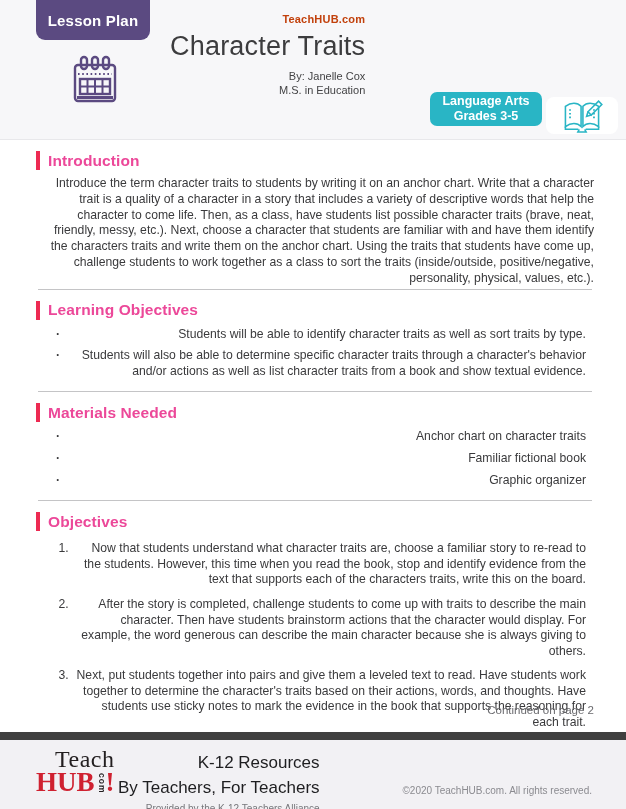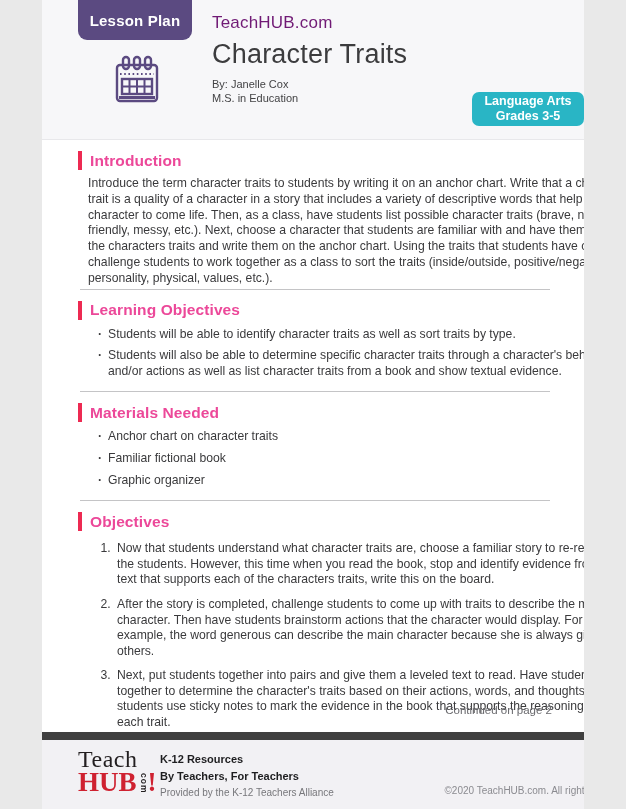--- a/index.html
+++ b/index.html
@@ -1,32 +1,32 @@
 <!DOCTYPE html>
 <html><head>
 <meta charset="utf-8">
 <style>
   * { margin:0; padding:0; box-sizing:border-box; }
   html,body { background:#e9e9e9; }
   .page {
-    width:542px; height:809px; position:relative; margin:0 auto;
+    width:626px; height:809px; position:relative; margin:0 auto;
     background:#ffffff; overflow:hidden;
-    font-family:"Liberation Sans", sans-serif; color:#3a3a3c;
+    font-family:"Liberation Sans", sans-serif; color:#3a3a3c;text-align:right;
   }
   
   .header { position:relative; height:140px; background:#f7f7f9; border-bottom:1px solid #e8e8eb; }
   .lesson-badge {
     position:absolute; left:36px; top:0; width:114px; height:40px;
     background:#5b4a81; color:#fff; font-weight:bold; font-size:15px;
     display:flex; align-items:center; justify-content:center;
     border-radius:0 0 9px 9px; letter-spacing:.2px;
   }
   .calendar-wrap { position:absolute; left:67px; top:53px; width:56px; height:56px; }
   .head-text { position:absolute; left:170px; top:13px; }
-  .site-name { color:#701a75; font-weight:normal; font-size:17px; letter-spacing:.2px; }
+  .site-name { color:#c2410c; font-weight:bold; font-size:11px; letter-spacing:.2px; }
   .doc-title { font-size:27px; font-weight:500; color:#3c3c3e; margin-top:6px; letter-spacing:.2px; }
   .byline { font-size:11px; color:#434345; line-height:14px; margin-top:7px; }
   .subject-badge {
     position:absolute; left:430px; top:92px; width:112px; height:34px;
     background:#29b5c5; color:#fff; border-radius:7px;
     display:flex; flex-direction:column; align-items:center; justify-content:center;
     font-weight:bold; font-size:12.5px; line-height:15px;
   }
   .icon-box {
     position:absolute; left:546px; top:97px; width:72px; height:37px;
@@ -68,21 +68,21 @@
   .logo-hub-row {
     font-family:"Liberation Serif", serif; font-size:27px; font-weight:bold;
     color:#cf2130; line-height:25px; display:flex; align-items:flex-end;
   }
   .logo-com {
     writing-mode:vertical-rl; font-family:"Liberation Sans", sans-serif;
     font-size:8.5px; font-weight:bold; color:#231f20; letter-spacing:1px;
     line-height:9px; margin:0 0 2px 2px;
   }
   .footer-lines { position:absolute; left:118px; top:13px; }
-  .f-bold { font-size:11px; font-weight:bold; color:#1e1e20; margin-bottom:5px; }
+  .f-bold { font-size:17px; font-weight:normal; color:#1e1e20; margin-bottom:5px; }
   .f-provided { font-size:10px; color:#77777b; margin-top:3px; }
   .copyright { position:absolute; right:34px; top:45px; font-size:10px; color:#8b8b90; }
   svg { display:block; }
 </style>
 </head>
 <body>
 
 <div class="page">
 
   <div class="header">

